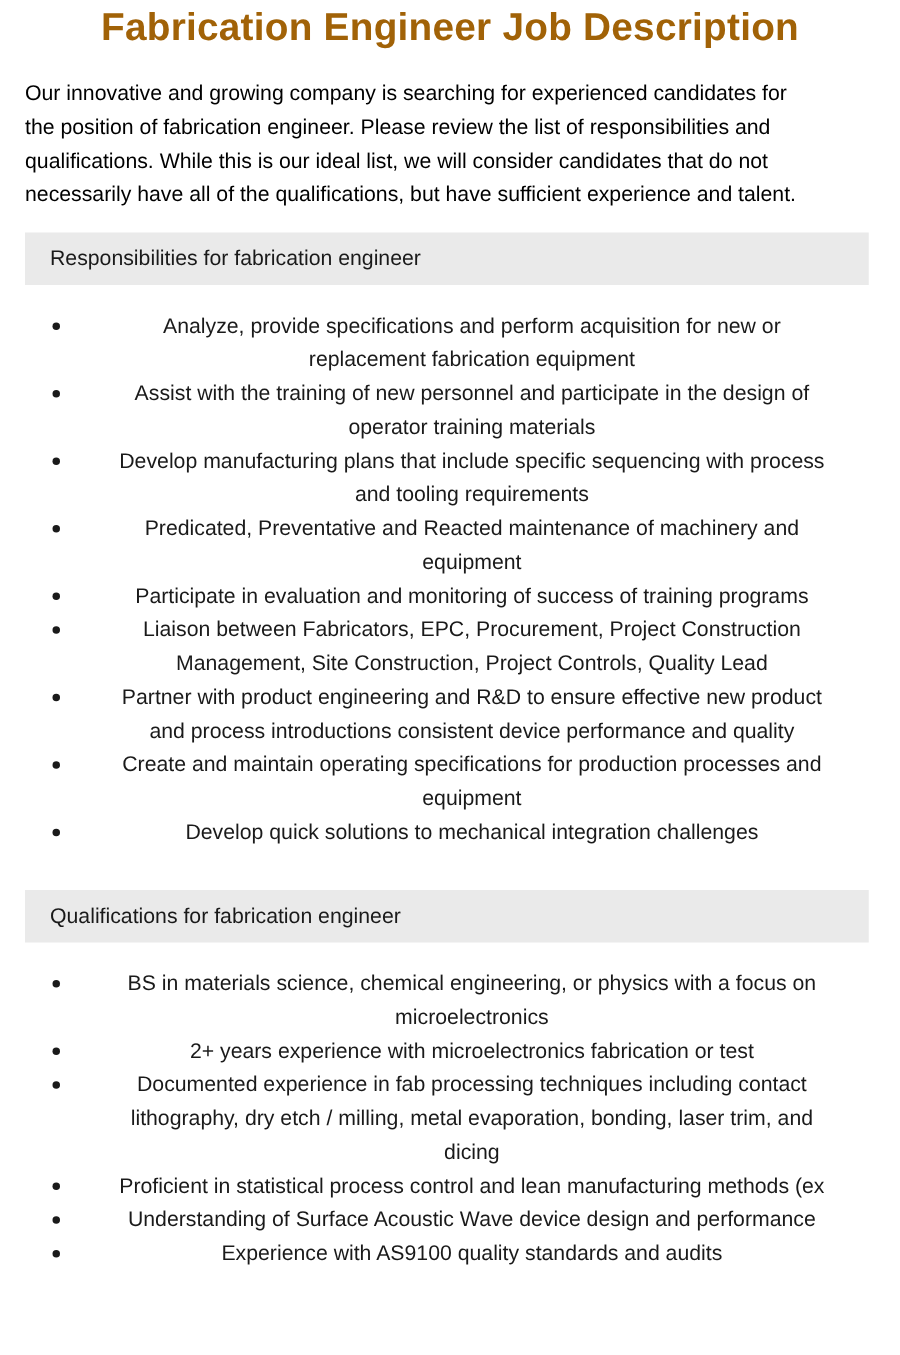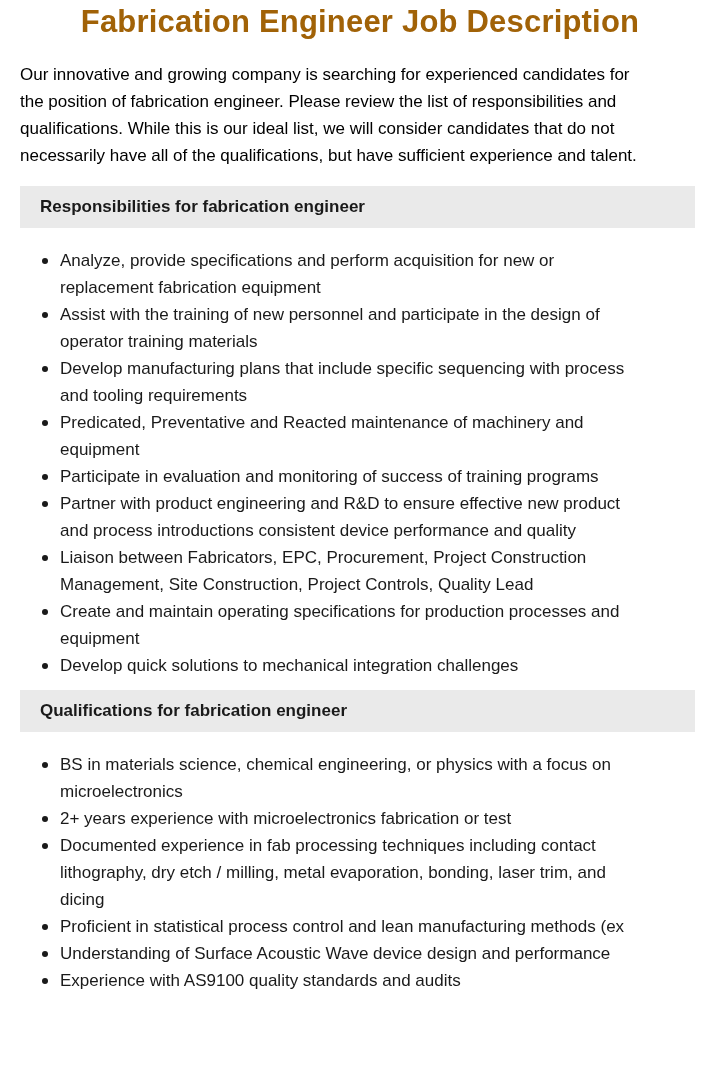--- a/index.html
+++ b/index.html
@@ -36,25 +36,25 @@
       color: #000000;
     }
     .section-header {
       margin: 17px 25px 0 20px;
       height: 42px;
       background: #eaeaea;
       display: flex;
       align-items: center;
       padding-left: 20px;
       font-size: 17px;
-      font-weight: bold;
+      font-weight: normal;
       color: #1a1a1a;
     }
     .section-header.qual {
-      margin-top: 11px;
+      margin-top: 33px;
     }
     ul.items {
       list-style: none;
       margin: 19px 25px 0 20px;
       padding: 0;
     }
     ul.items li {
       position: relative;
       padding-left: 40px;
       font-size: 17px;
@@ -66,20 +66,21 @@
       left: 22px;
       top: 11px;
       width: 6px;
       height: 6px;
       border-radius: 50%;
       background: #1a1a1a;
     }
     ul.items li .text {
       display: block;
       white-space: nowrap;
+      text-align: center;
     }
     .nowrap-clip {
       overflow: hidden;
     }
   </style>
 </head>
 <body>
 
 <div class="page">
   <h1 class="title">Fabrication Engineer Job Description</h1>
@@ -113,27 +114,27 @@
         <span class="bullet"></span>
         <span class="text">Predicated, Preventative and Reacted maintenance of machinery and</span>
         <span class="text">equipment</span>
       </li>
       <li>
         <span class="bullet"></span>
         <span class="text">Participate in evaluation and monitoring of success of training programs</span>
       </li>
       <li>
         <span class="bullet"></span>
-        <span class="text">Partner with product engineering and R&amp;D to ensure effective new product</span>
-        <span class="text">and process introductions consistent device performance and quality</span>
+        <span class="text">Liaison between Fabricators, EPC, Procurement, Project Construction</span>
+        <span class="text">Management, Site Construction, Project Controls, Quality Lead</span>
       </li>
       <li>
         <span class="bullet"></span>
-        <span class="text">Liaison between Fabricators, EPC, Procurement, Project Construction</span>
-        <span class="text">Management, Site Construction, Project Controls, Quality Lead</span>
+        <span class="text">Partner with product engineering and R&amp;D to ensure effective new product</span>
+        <span class="text">and process introductions consistent device performance and quality</span>
       </li>
       <li>
         <span class="bullet"></span>
         <span class="text">Create and maintain operating specifications for production processes and</span>
         <span class="text">equipment</span>
       </li>
       <li>
         <span class="bullet"></span>
         <span class="text">Develop quick solutions to mechanical integration challenges</span>
       </li>

